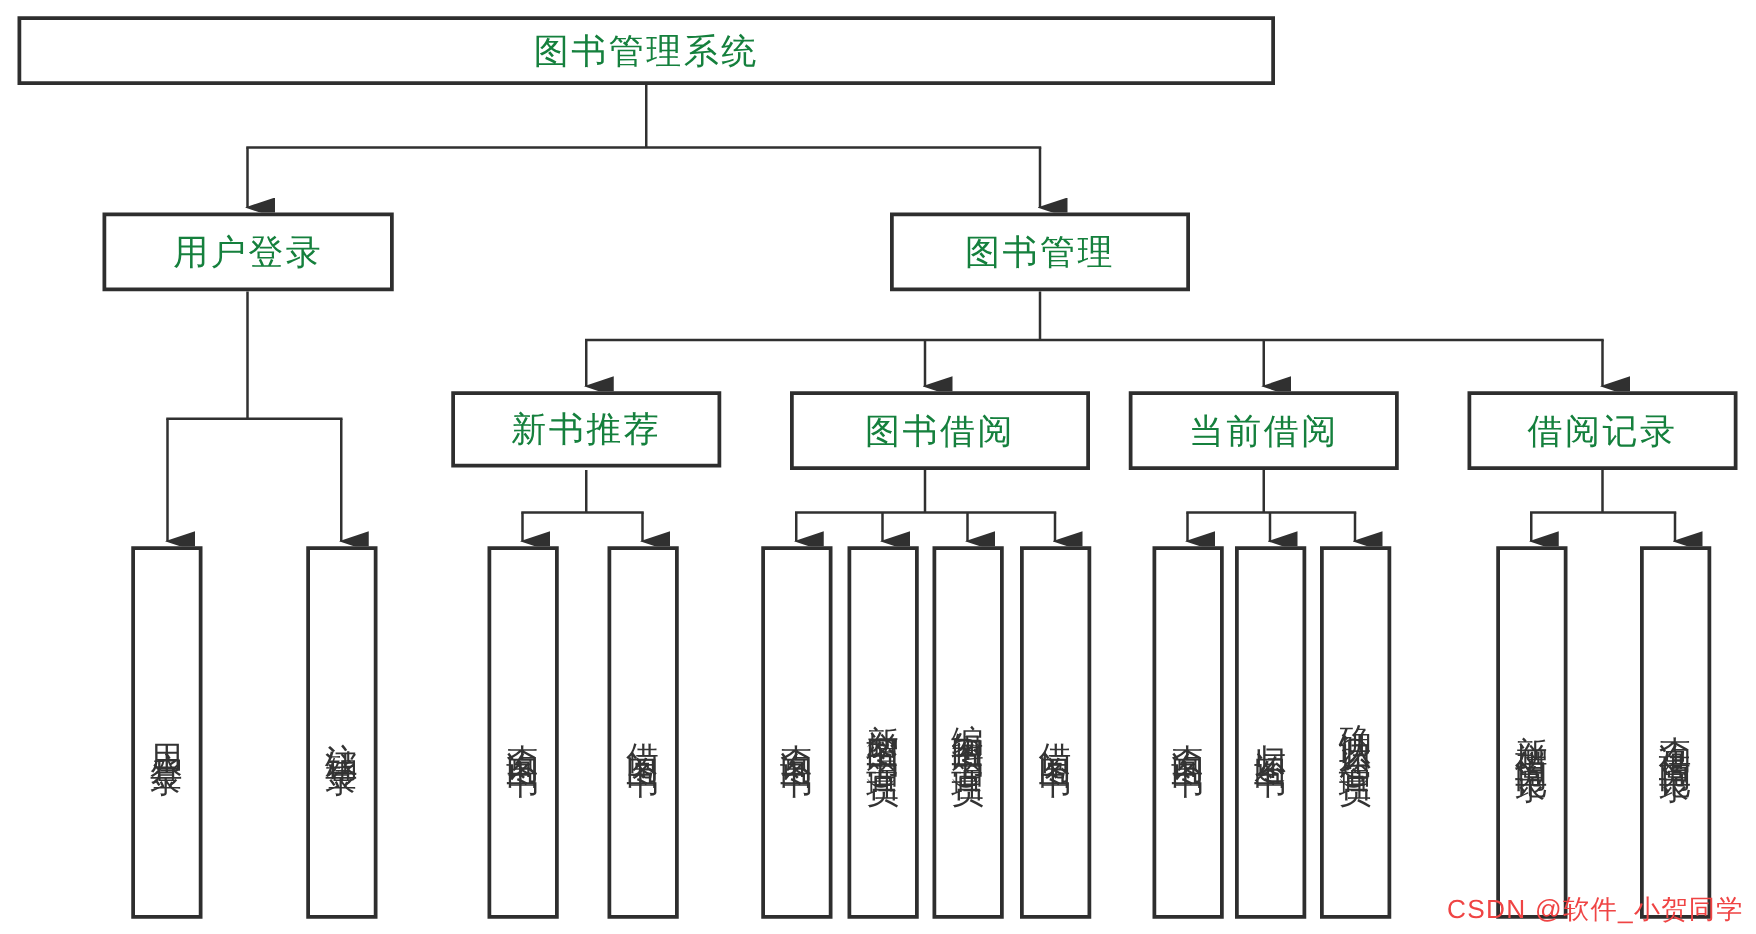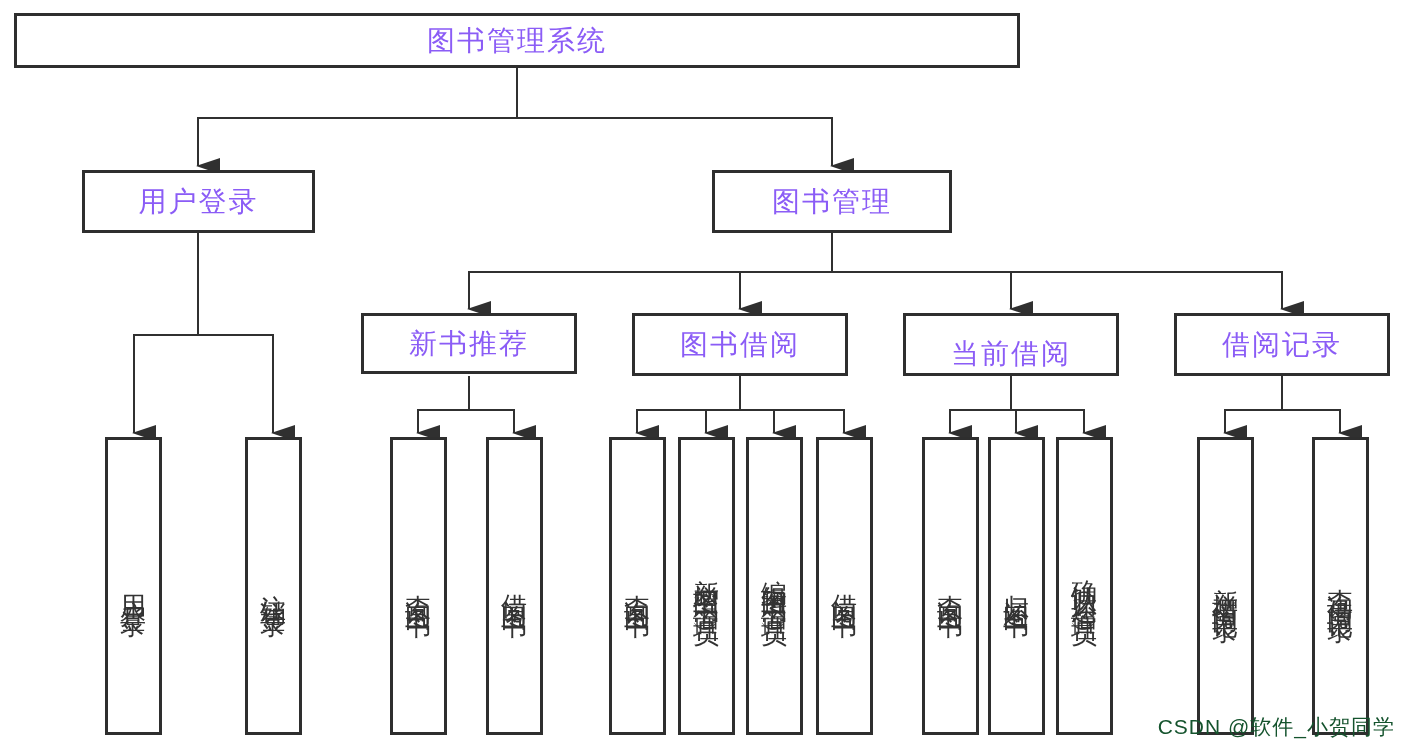--- a/index.html
+++ b/index.html
@@ -23,21 +23,21 @@
     height: 747px;
   }
   .hbox {
     position: absolute;
     box-sizing: border-box;
     border: 3px solid #2e2e2e;
     background: #ffffff;
     display: flex;
     align-items: center;
     justify-content: center;
-    color: #8b5cf6;
+    color: #15803d;
     font-size: 28px;
     letter-spacing: 2px;
     white-space: nowrap;
     z-index: 2;
   }
   .leaf {
     position: absolute;
     box-sizing: border-box;
     top: 437px;
     height: 298px;
@@ -56,21 +56,21 @@
     font-size: 26px;
     line-height: 1;
     letter-spacing: 6px;
     white-space: nowrap;
   }
   .watermark {
     position: absolute;
     right: 10px;
     bottom: 6px;
     font-size: 21px;
-    color: #14532d;
+    color: #ef4444;
     letter-spacing: 1px;
     z-index: 3;
     white-space: nowrap;
   }
 </style>
 </head>
 <body>
 
 <div class="canvas">
 
@@ -131,24 +131,24 @@
   <div class="hbox" style="left:82px; top:170px; width:233px; height:63px;">
     <span>用户登录</span>
   </div>
   <div class="hbox" style="left:712px; top:170px; width:240px; height:63px;font-family:Liberation Serif, serif;">
     <span>图书管理</span>
   </div>
 
   <div class="hbox" style="left:361px; top:313px; width:216px; height:61px;">
     <span>新书推荐</span>
   </div>
-  <div class="hbox" style="left:632px; top:313px; width:216px; height:63px;">
+  <div class="hbox" style="left:632px; top:313px; width:240px; height:63px;">
     <span>图书借阅</span>
   </div>
-  <div class="hbox" style="left:903px; top:313px; width:216px; height:63px;align-items:flex-end;">
+  <div class="hbox" style="left:903px; top:313px; width:216px; height:63px;">
     <span>当前借阅</span>
   </div>
   <div class="hbox" style="left:1174px; top:313px; width:216px; height:63px;">
     <span>借阅记录</span>
   </div>
 
   <div class="leaf" style="left:105px;">
     <span class="vtext">用户登录</span>
   </div>
   <div class="leaf" style="left:245px;">

